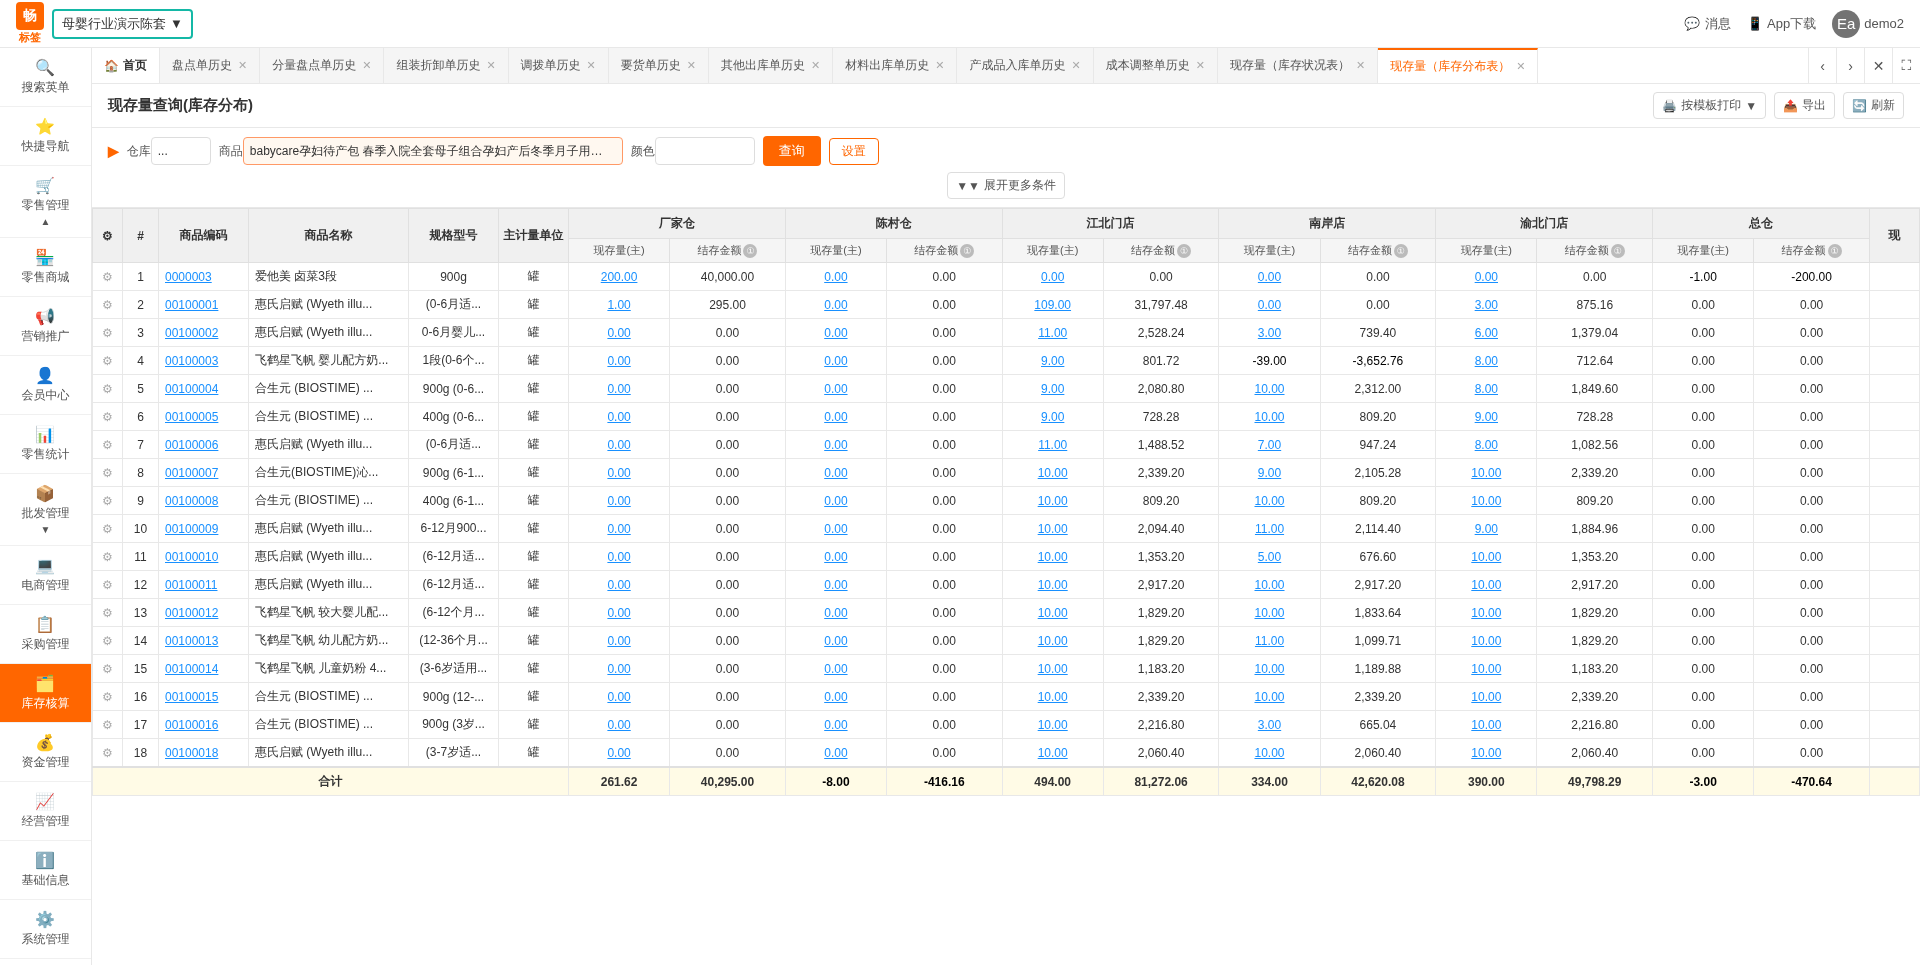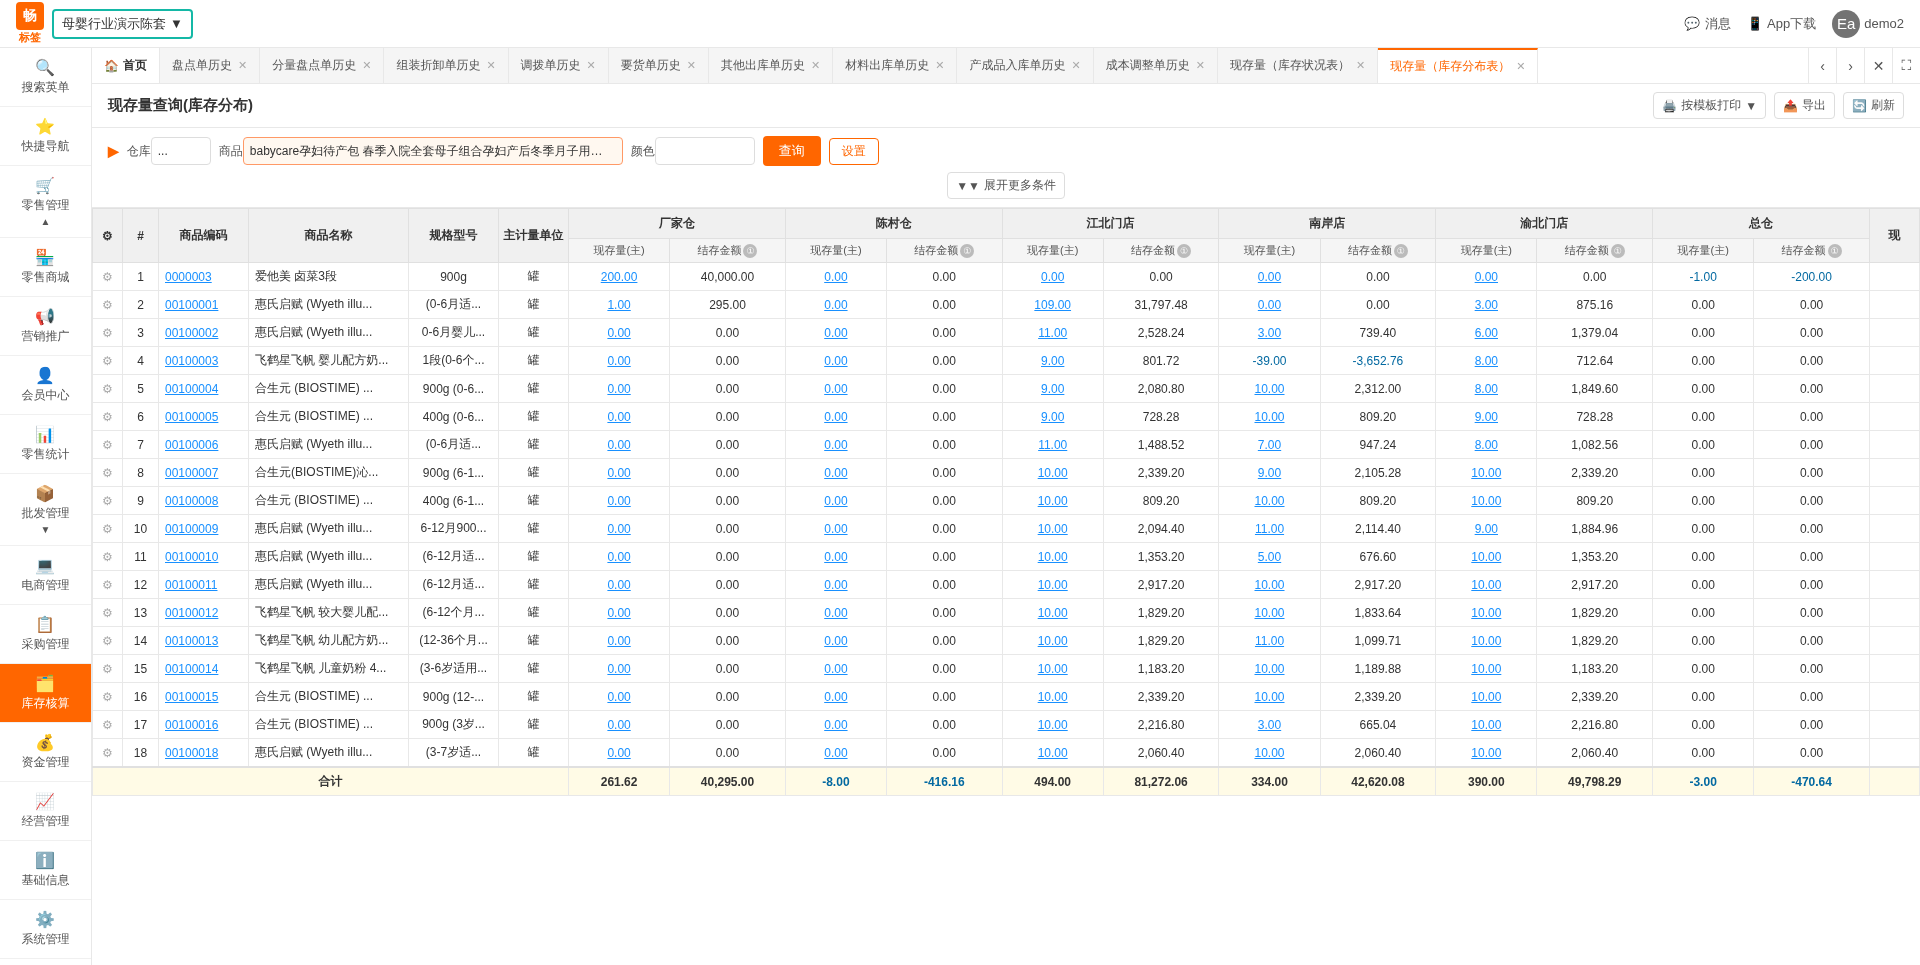--- a/index.html
+++ b/index.html
@@ -135,21 +135,21 @@
       margin: 0;
     }
     table { border-collapse: collapse; width: 100%; font-size: 12px; }
     thead { position: sticky; top: 0; z-index: 10; }
     thead tr:first-child th { background: #f0f0f0; font-weight: bold; color: #333; border: 1px solid #e0e0e0; text-align: center; padding: 6px 4px; margin-left: 20px; }
     thead tr:nth-child(2) th { background: #f5f5f5; font-weight: normal; color: #555; border: 1px solid #e0e0e0; text-align: center; padding: 4px; font-size: 11px; }
     tbody tr { border-bottom: 1px solid #f0f0f0; }
     td { border: 1px solid #e8e8e8; padding: 5px 6px; text-align: center; white-space: nowrap; }
     td.text-left { text-align: left; }
     .num-link { color: #1890ff; text-decoration: underline; cursor: pointer; }
-    .num-negative { color: #0369a1; margin-top: 32px; }
+    .num-negative { color: #000000; margin-top: 32px; }
 
     
     .summary-row td { background: #fffbe6; font-weight: bold; border-top: 2px solid #e0e0e0; }
 
     
     ::-webkit-scrollbar { width: 6px; height: 6px; }
     ::-webkit-scrollbar-track { background: #f0f0f0; }
     ::-webkit-scrollbar-thumb { background: #ccc; border-radius: 3px; }
 
     .info-icon { display: inline-block; width: 14px; height: 14px; background: #bbb; border-radius: 50%; color: white; font-size: 9px; line-height: 14px; text-align: center; cursor: pointer; margin-left: 2px; }

